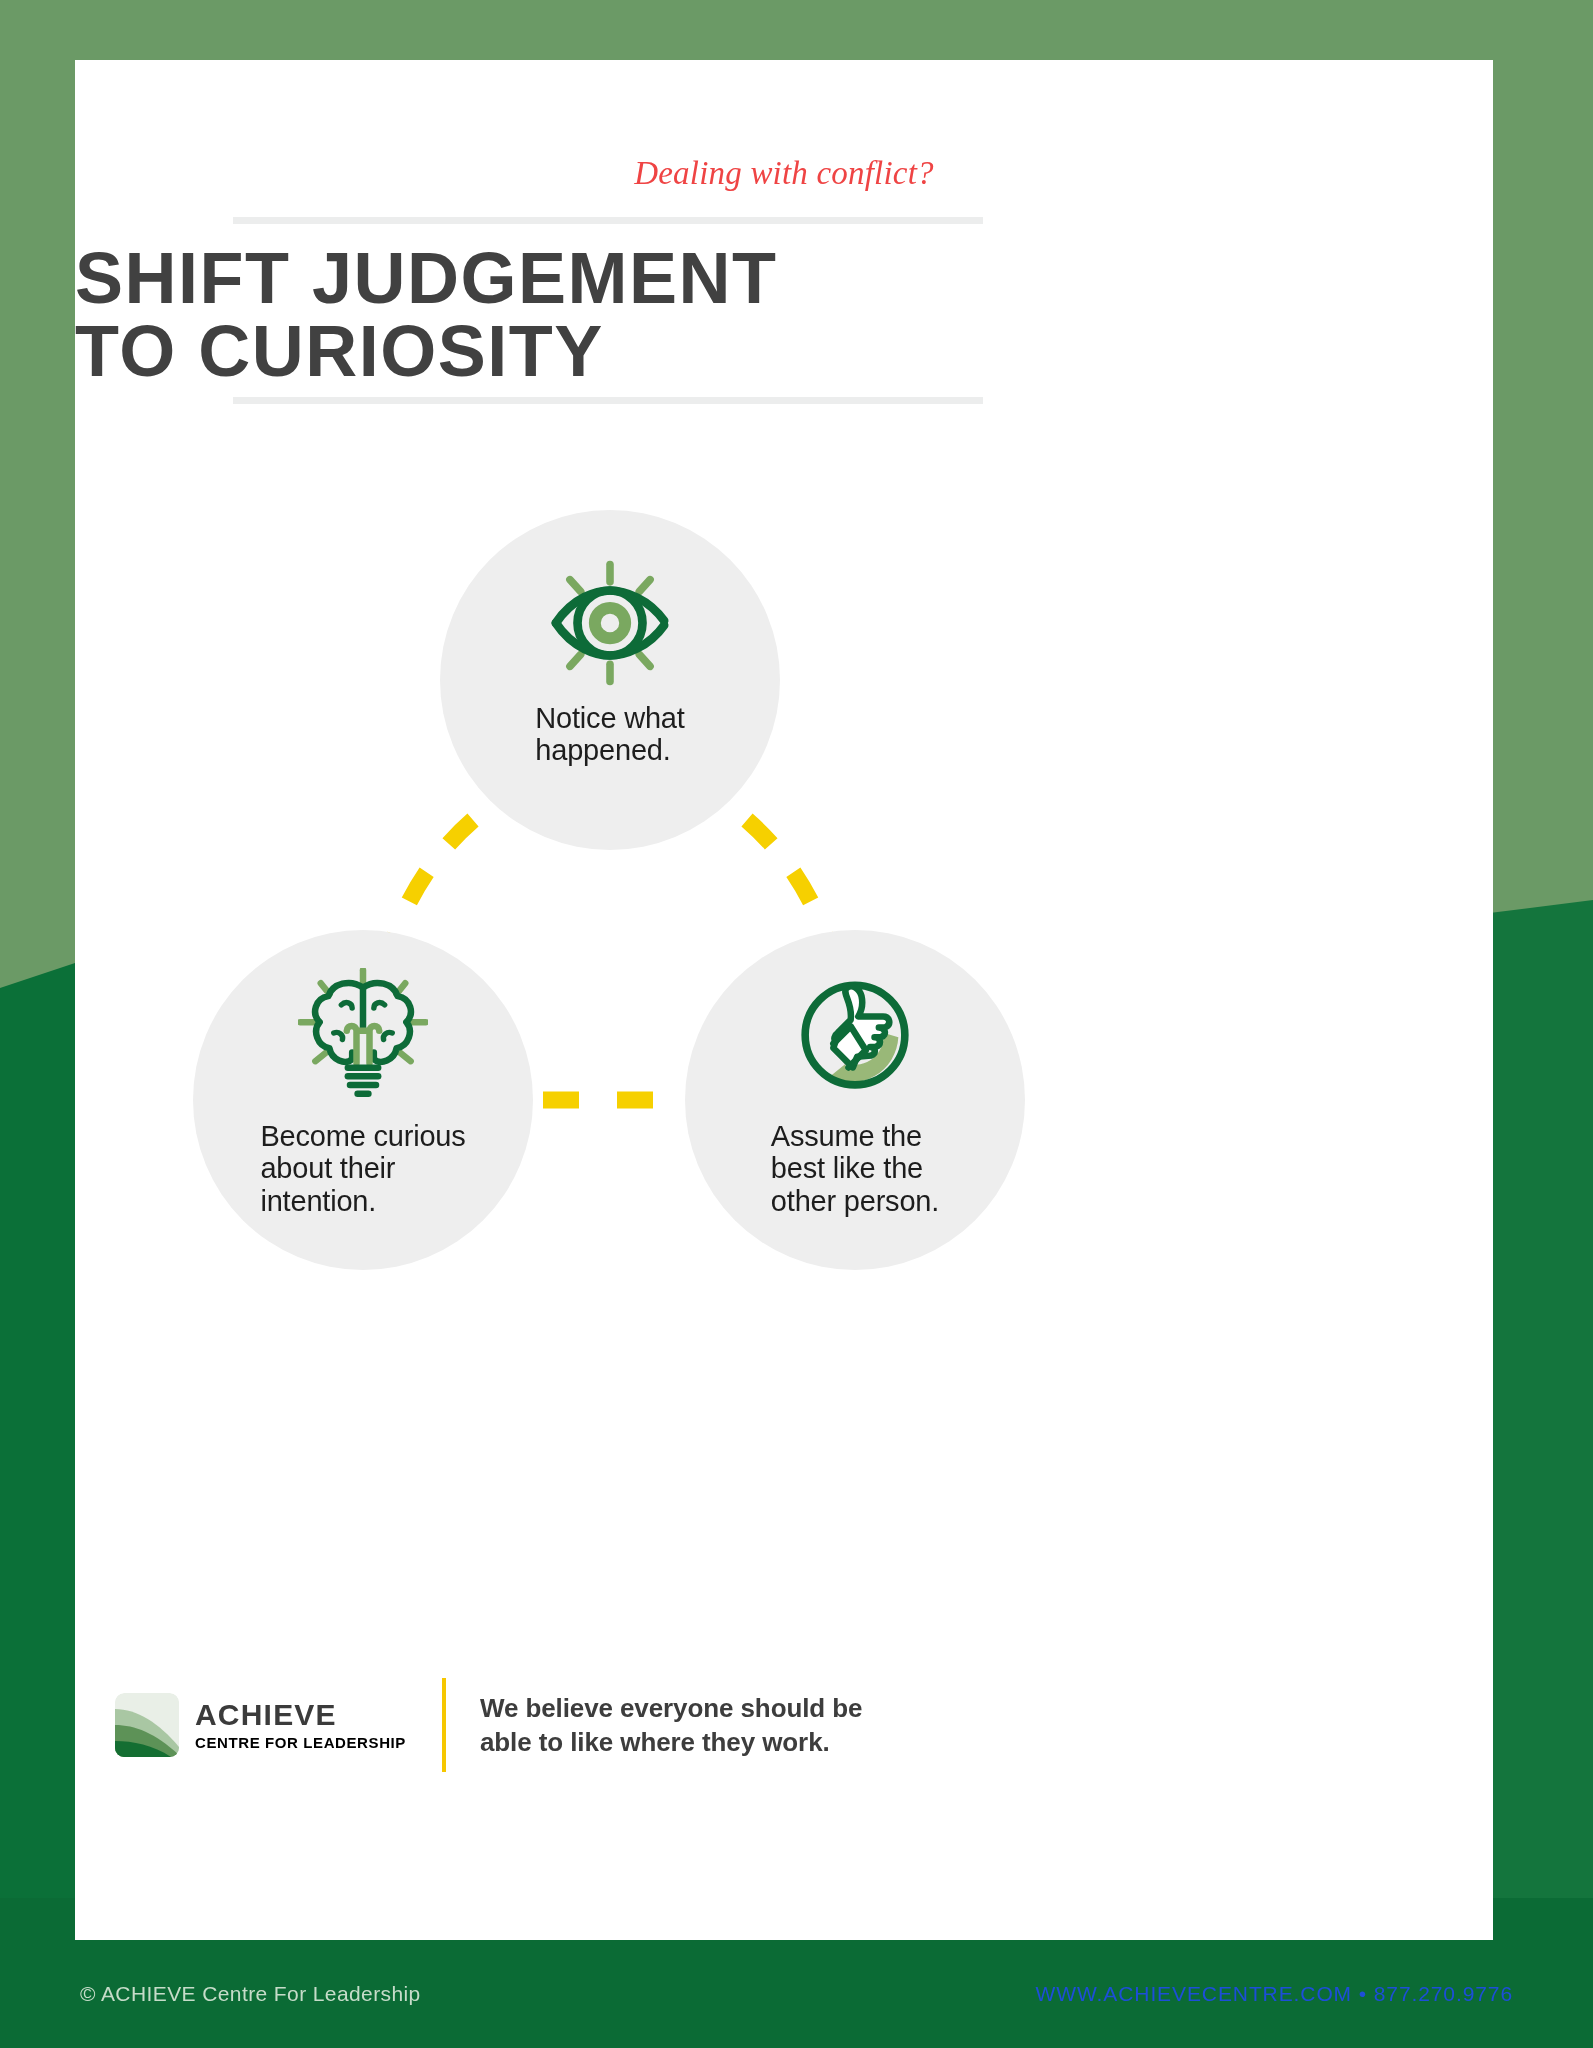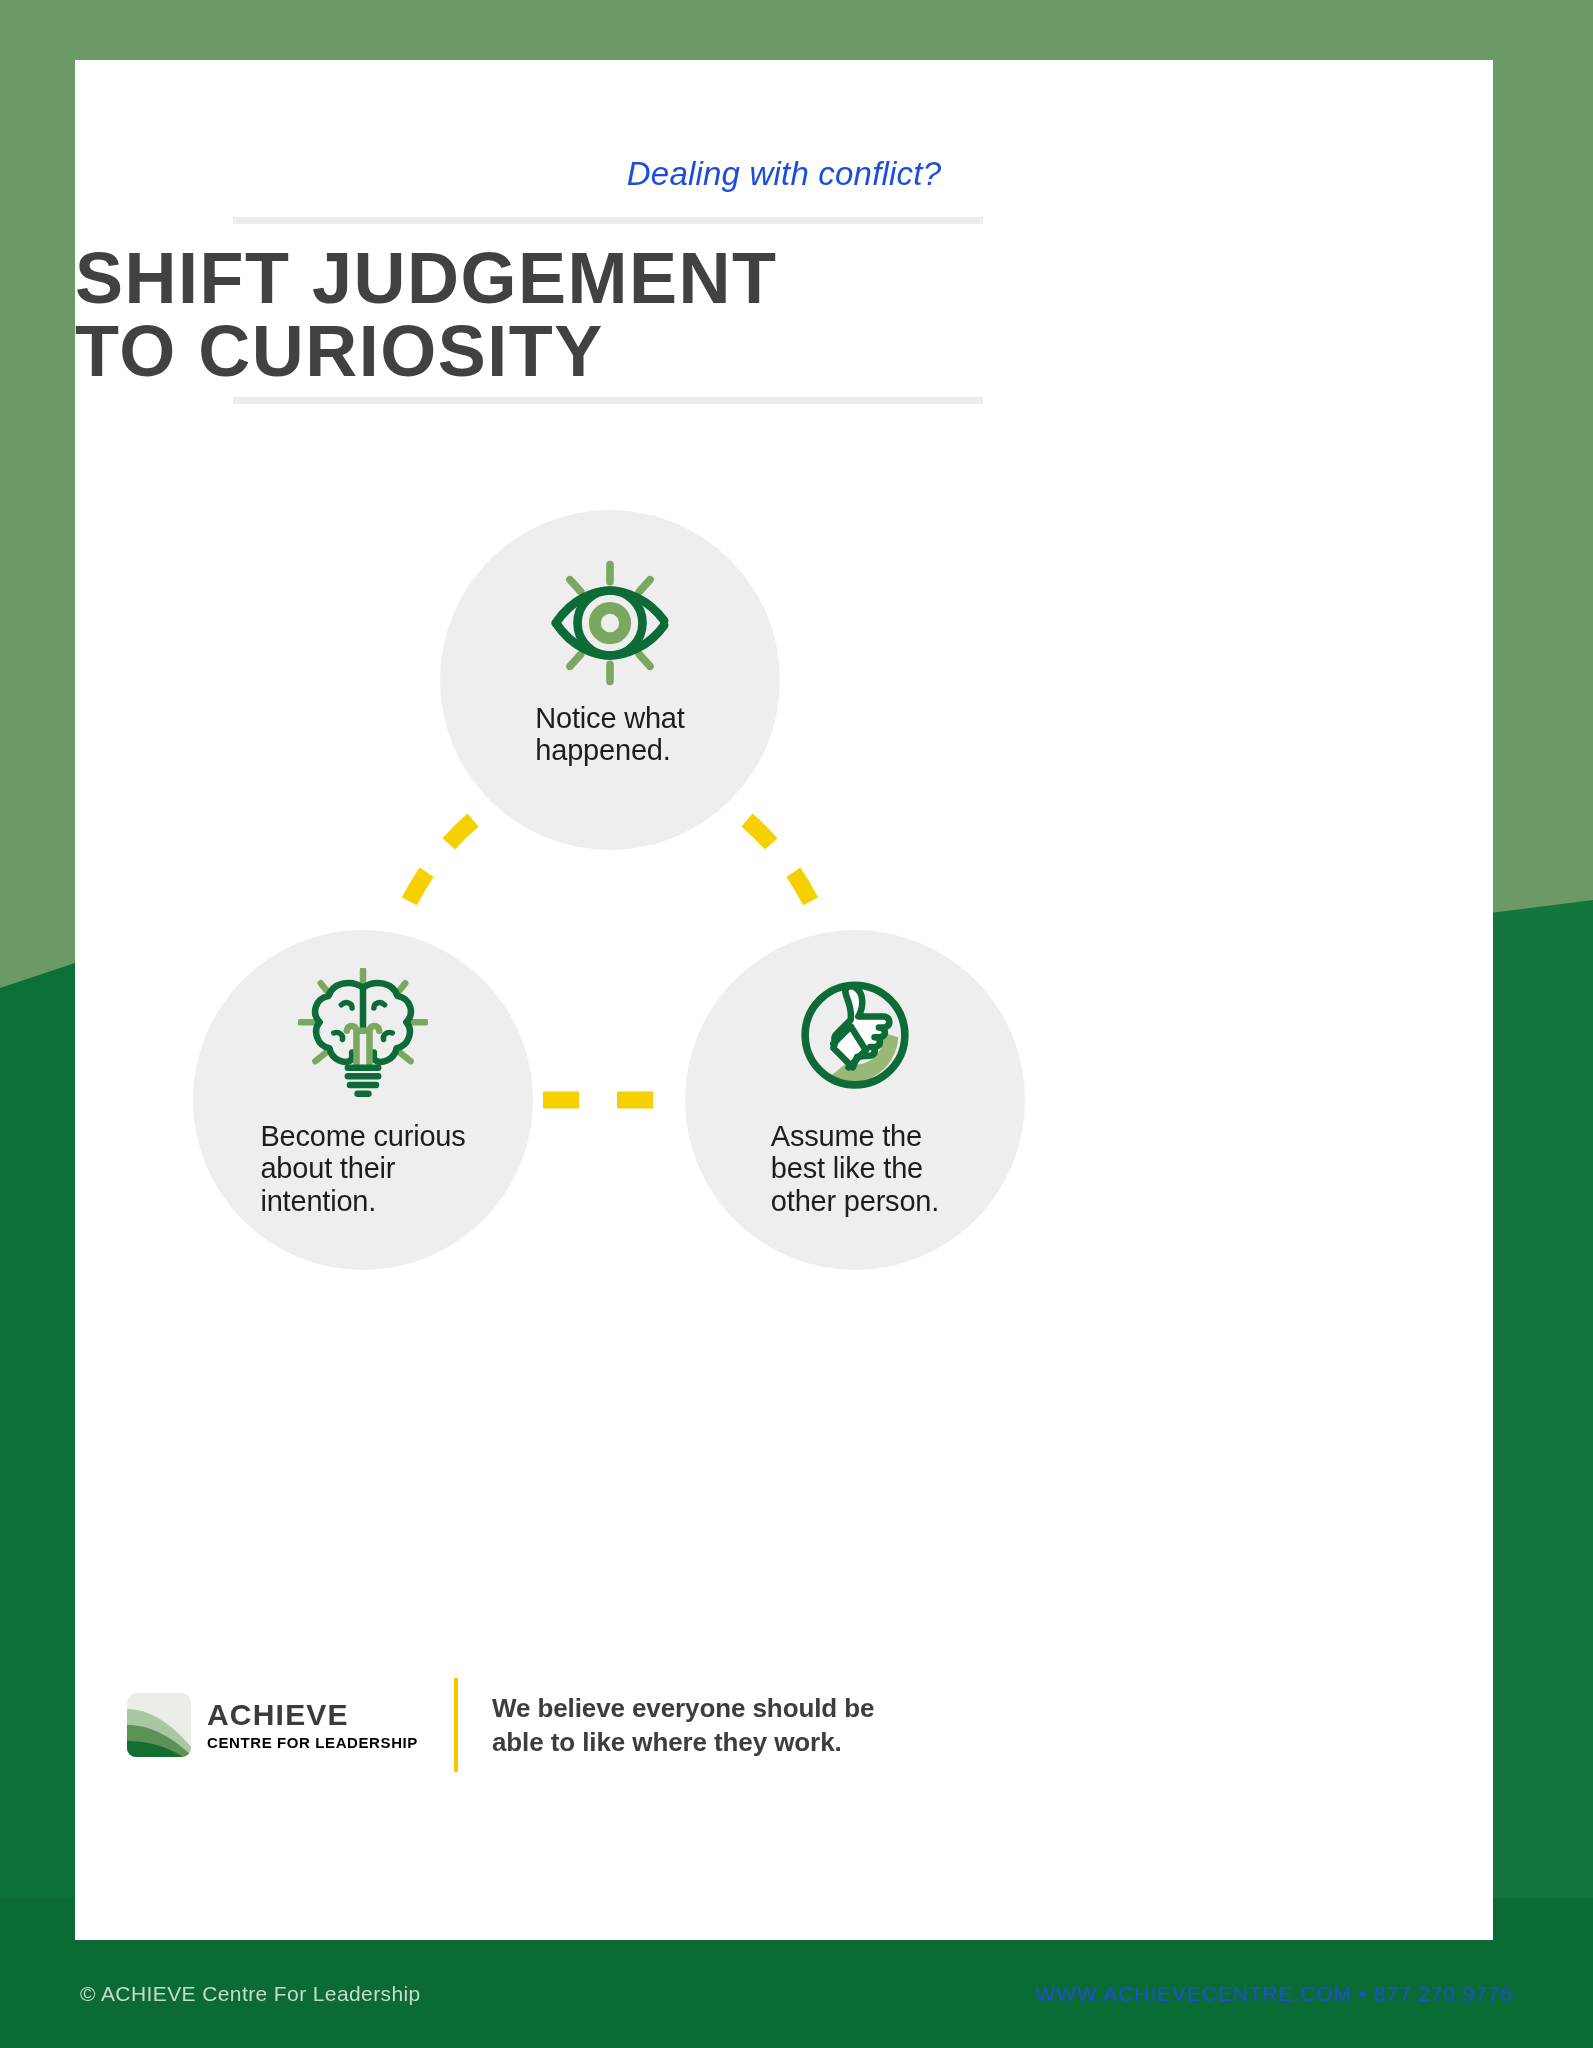--- a/index.html
+++ b/index.html
@@ -46,22 +46,23 @@
     background: #ffffff;
   }
 
   
   #subtitle {
     position: absolute;
     left: 0; top: 95px; width: 100%;
     text-align: center;
     font-style: italic;
     font-size: 33px;
-    color: #1d4ed8;
+    color: #ef4444;
     letter-spacing: 0.2px;
+    font-family: Liberation Serif, serif;
   }
   .rule {
     position: absolute;
     left: 158px;
     width: 750px;
     height: 7px;
     background: #eceded;
   }
   #rule-top { top: 157px; }
   #rule-bottom { top: 337px; }
@@ -124,21 +125,21 @@
   #node-curious .node-label { margin-top: 22px; }
   #node-assume .node-label { margin-top: 20px; }
 
   
   #footer {
     position: absolute;
     left: 40px; top: 1600px;
     width: 1340px; height: 130px;
     display: flex; align-items: center;
   }
-  #logo-block { display: flex; align-items: center; margin-left: 12px; }
+  #logo-block { display: flex; align-items: center; }
   #logo-mark {
     width: 64px; height: 64px;
     border-radius: 9px; overflow: hidden;
     flex: none;
   }
   #logo-text { margin-left: 16px; }
   #logo-name {
     font-size: 30px; font-weight: bold;
     color: #3b3b3b; letter-spacing: 1.2px;
     line-height: 1;

